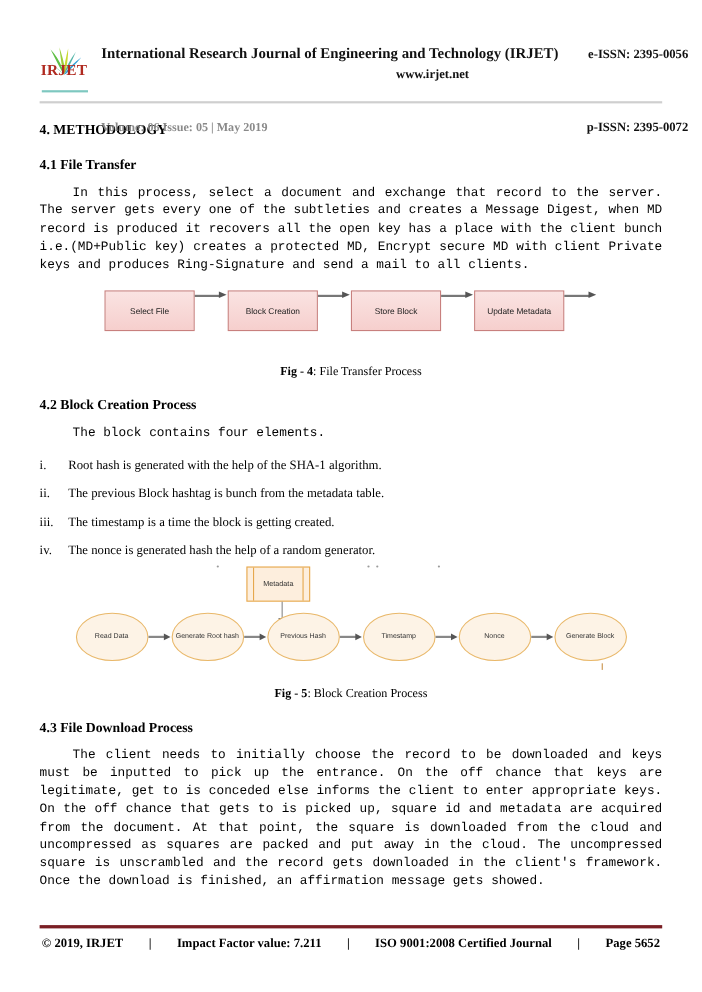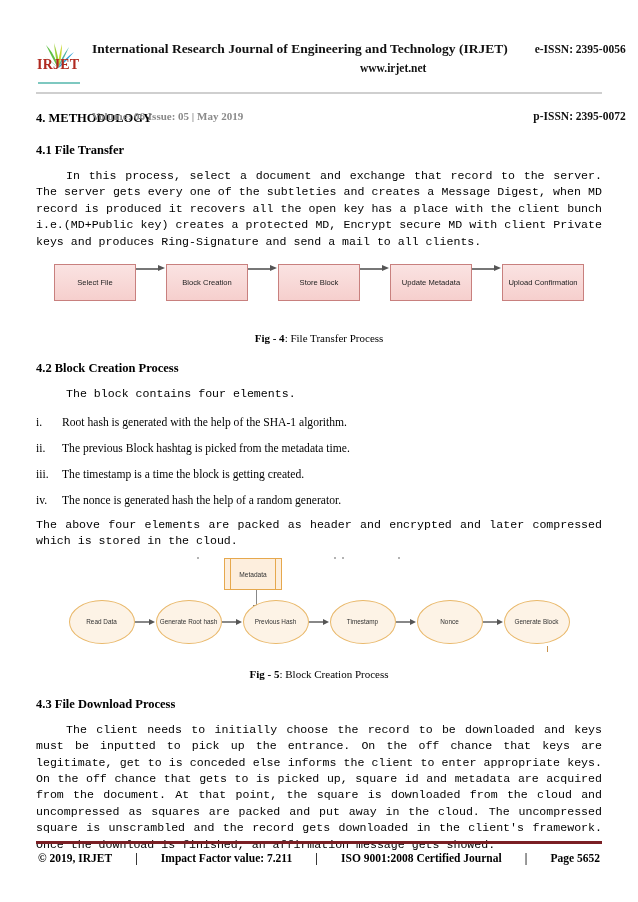--- a/index.html
+++ b/index.html
@@ -411,48 +411,46 @@
         <div class="pbox">Store Block</div>
         <div class="arrow-h">
             <div class="shaft"></div>
             <div class="head"></div>
           </div>
         <div class="pbox">Update Metadata</div>
         <div class="arrow-h">
             <div class="shaft"></div>
             <div class="head"></div>
           </div>
-        <div class="pbox">Upload Confirmation</div>
       </div>
     </div>
     <div class="fig-cap">
       <b>Fig - 4</b><span>: File Transfer Process</span>
     </div>
 
     <h3 class="subsec">4.2 Block Creation Process</h3>
     <p class="para indent">The block contains four elements.</p>
 
     <div class="list-item">
       <div class="li-num">i.</div>
       <div class="li-txt">Root hash is generated with the help of the SHA-1 algorithm.</div>
     </div>
     <div class="list-item">
       <div class="li-num">ii.</div>
-      <div class="li-txt">The previous Block hashtag is picked from the metadata time.</div>
+      <div class="li-txt">The previous Block hashtag is bunch from the metadata table.</div>
     </div>
     <div class="list-item">
       <div class="li-num">iii.</div>
       <div class="li-txt">The timestamp is a time the block is getting created.</div>
     </div>
     <div class="list-item">
       <div class="li-num">iv.</div>
       <div class="li-txt">The nonce is generated hash the help of a random generator.</div>
     </div>
 
-    <p class="para">The above four elements are packed as header and encrypted and later compressed which is stored in the cloud.</p>
 
     <div class="fig5-wrap">
       <div class="speckles">
         <div class="speck" style="left:161px; top:5px;"></div>
         <div class="speck" style="left:298px; top:5px;"></div>
         <div class="speck" style="left:306px; top:5px;"></div>
         <div class="speck" style="left:362px; top:5px;"></div>
       </div>
 
       <div class="meta-box">

